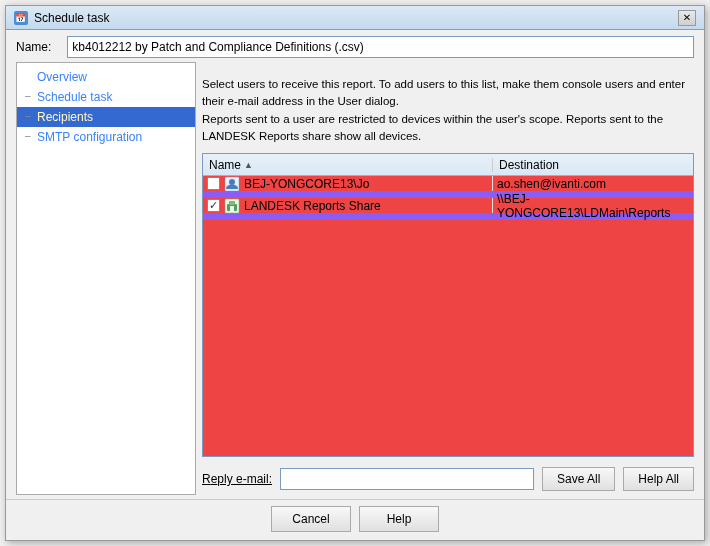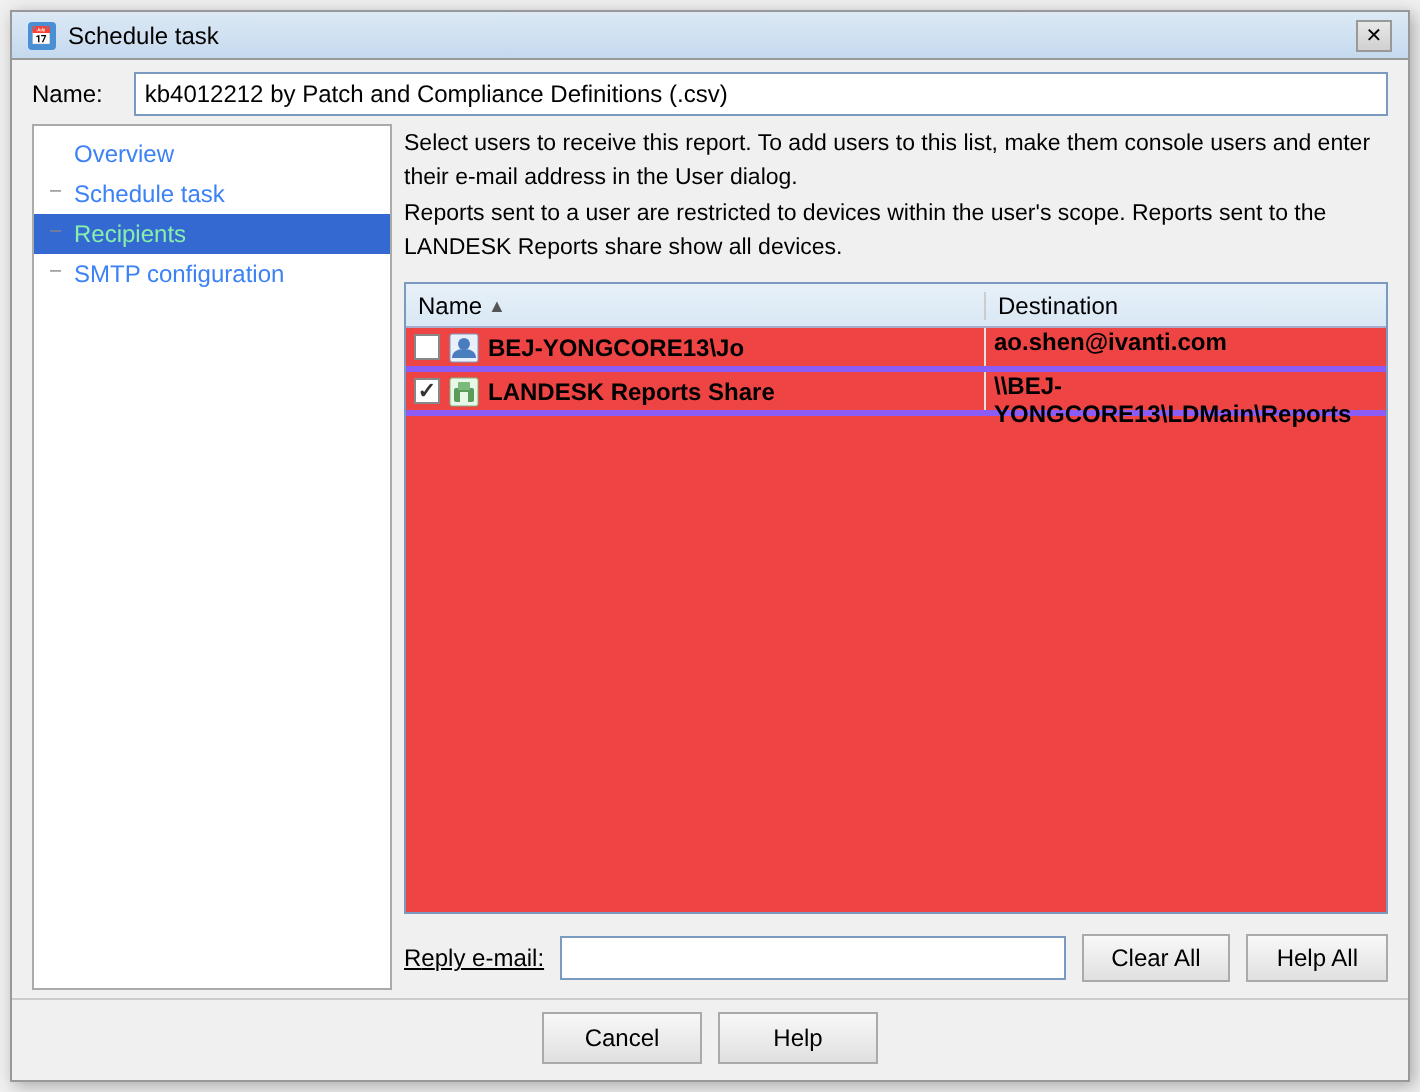--- a/index.html
+++ b/index.html
@@ -105,27 +105,28 @@
       position: absolute;
       left: 8px;
       color: #888;
       font-size: 10px;
     }
     .nav-item.top::before {
       content: '';
     }
     .nav-item.selected {
       background: #3469d1;
-      color: #86efac;
+      color: #fef9c3;
     }
     .content-panel {
       flex: 1;
       display: flex;
       flex-direction: column;
       gap: 6px;
+      margin-top: 12px;
     }
     .info-text {
       font-size: 11.5px;
       color: #000;
       line-height: 1.5;
       padding: 2px 0;
     }
     .recipients-table-container {
       flex: 1;
       border: 1px solid #7a9bbf;
@@ -160,23 +161,23 @@
     .sort-arrow {
       font-size: 9px;
       color: #555;
     }
     .table-body {
       flex: 1;
       overflow-y: auto;
     }
     .table-row {
       display: flex;
+      align-items: center;
       height: 22px;
-      border-bottom: 3px solid #8b5cf6;
-      font-weight: bold;
+      border-bottom: 7px solid #8b5cf6;
     }
     .cell-name {
       flex: 1;
       padding: 0 4px;
       font-size: 12px;
       border-right: 1px solid #e0e0e0;
       display: flex;
       align-items: center;
       gap: 4px;
       height: 100%;
@@ -339,21 +340,21 @@
             <div class="cell-dest">\\BEJ-YONGCORE13\LDMain\Reports</div>
           </div>
         </div>
       </div>
 
       <div class="reply-row">
         <label class="reply-label">
           <span>R</span><span style="text-decoration:underline">e</span><span>ply e-mail:</span>
         </label>
         <input class="reply-input" type="text" style="">
-        <button class="btn">Clear All</button>
+        <button class="btn">Save All</button>
         <button class="btn">Help All</button>
       </div>
     </div>
   </div>
 
   <div class="bottom-bar">
     <button class="btn-main">Cancel</button>
     <button class="btn-main">Help</button>
   </div>
 </div>

